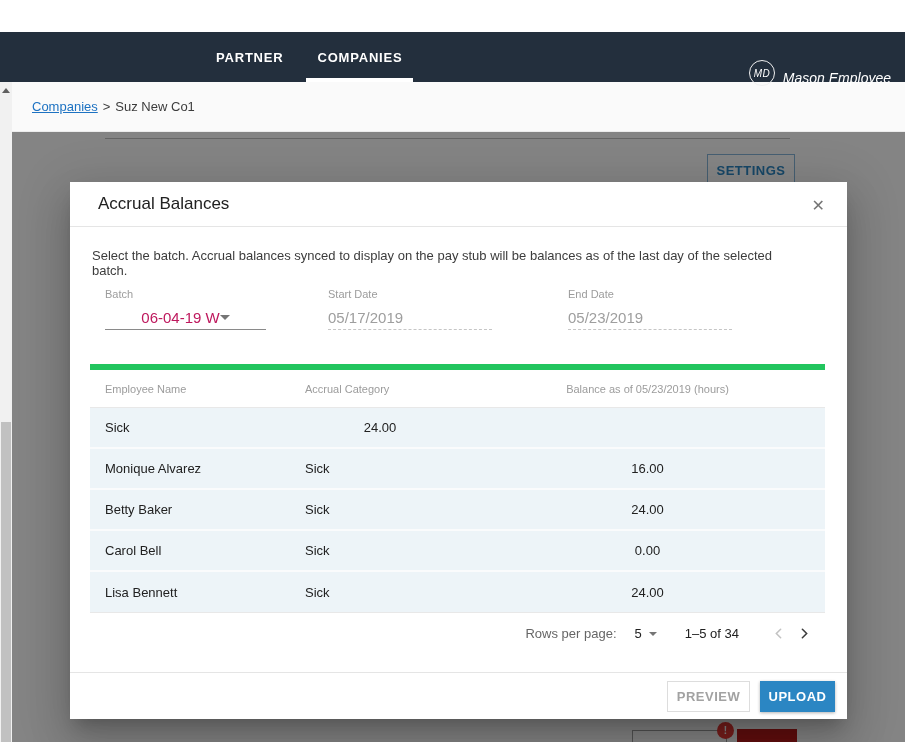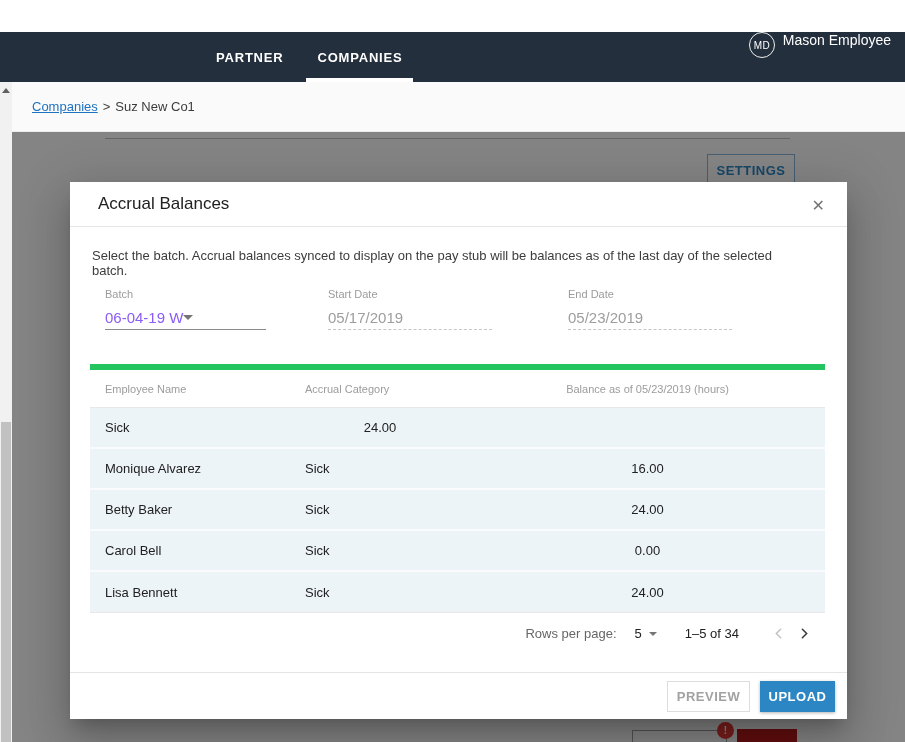--- a/index.html
+++ b/index.html
@@ -7,21 +7,21 @@
   body { font-family:"Liberation Sans", sans-serif; }
   .viewport { position:relative; width:905px; height:742px; background:#fff; overflow:hidden;margin-top:32px; }
 
   
   .nav { position:absolute; left:0; top:0; width:905px; height:50px; background:#232f3d; z-index:5; }
   .nav-tabs { position:absolute; left:205px; top:0; height:50px; display:flex; }
   .nav-tab { position:relative; height:50px; display:flex; align-items:center; padding:0 11px; margin-right:12px;
              color:#ffffff; font-size:13px; font-weight:bold; letter-spacing:.8px; cursor:pointer; }
   .nav-tab .underline { display:none; }
   .nav-tab.active .underline { display:block; position:absolute; left:0; right:0; bottom:0; height:4px; background:#ffffff; }
-  .nav-user { position:absolute; right:14px; top:0; height:54px; display:flex; align-items:flex-start; }
+  .nav-user { position:absolute; right:14px; top:0; height:54px; display:flex; align-items:flex-end;font-style:italic; }
   .avatar { width:26px; height:26px; border:1px solid #f0f0f0; border-radius:50%; color:#ffffff;
             display:flex; align-items:center; justify-content:center; font-size:10px; letter-spacing:.3px; }
   .user-name { color:#ffffff; font-size:14px; margin-left:8px; }
 
   
   .crumb-bar { position:absolute; left:12px; top:50px; width:893px; height:50px; background:#fafafa;
                border-bottom:1px solid #ececec; display:flex; align-items:center; padding-left:20px; z-index:1; }
   .crumb-link { color:#1d72c2; font-size:13px; text-decoration:underline; cursor:pointer; }
   .crumb-sep { color:#3c3c3c; font-size:13px; margin:0 5px; }
   .crumb-current { color:#3c3c3c; font-size:13px; }
@@ -52,21 +52,21 @@
                   display:flex; align-items:center; padding-left:28px; }
   .modal-title { font-size:17px; color:#212121; font-weight:500; }
   .modal-close { position:absolute; right:18px; top:12px; font-size:16px; color:#757575; cursor:pointer; padding:2px 4px; }
   .modal-desc { position:absolute; left:22px; top:66px; right:44px; font-size:13px; color:#3c3c3c; }
 
   
   .field { position:absolute; top:106px; }
   .field .flabel { font-size:11px; color:#9c9c9c; margin-bottom:6px; }
   .field .fvalue { font-size:15px; height:24px; display:flex; align-items:center; }
   .field-batch { left:35px; width:161px; }
-  .field-batch .fvalue { color:#8b5cf6; font-weight:500; border-bottom:1px solid #8a8a8a; justify-content:flex-start; cursor:pointer; }
+  .field-batch .fvalue { color:#be185d; font-weight:500; border-bottom:1px solid #8a8a8a; justify-content:center; cursor:pointer; }
   .caret-down { width:0; height:0; border-left:5px solid transparent; border-right:5px solid transparent; border-top:5px solid #757575; }
   .field-start { left:258px; width:164px; }
   .field-end   { left:498px; width:164px; }
   .field-disabled .fvalue { color:#9e9e9e; border-bottom:1px dashed #c6c6c6; }
 
   
   .acc-table { position:absolute; left:20px; top:182px; width:735px; border-top:6px solid #22c55e; }
   .t-row { display:grid; grid-template-columns:200px 180px 1fr; align-items:center; }
   .t-head { height:38px; background:#fff; border-bottom:1px solid #e8e8e8; }
   .t-head .c { font-size:11px; color:#9c9c9c; }

